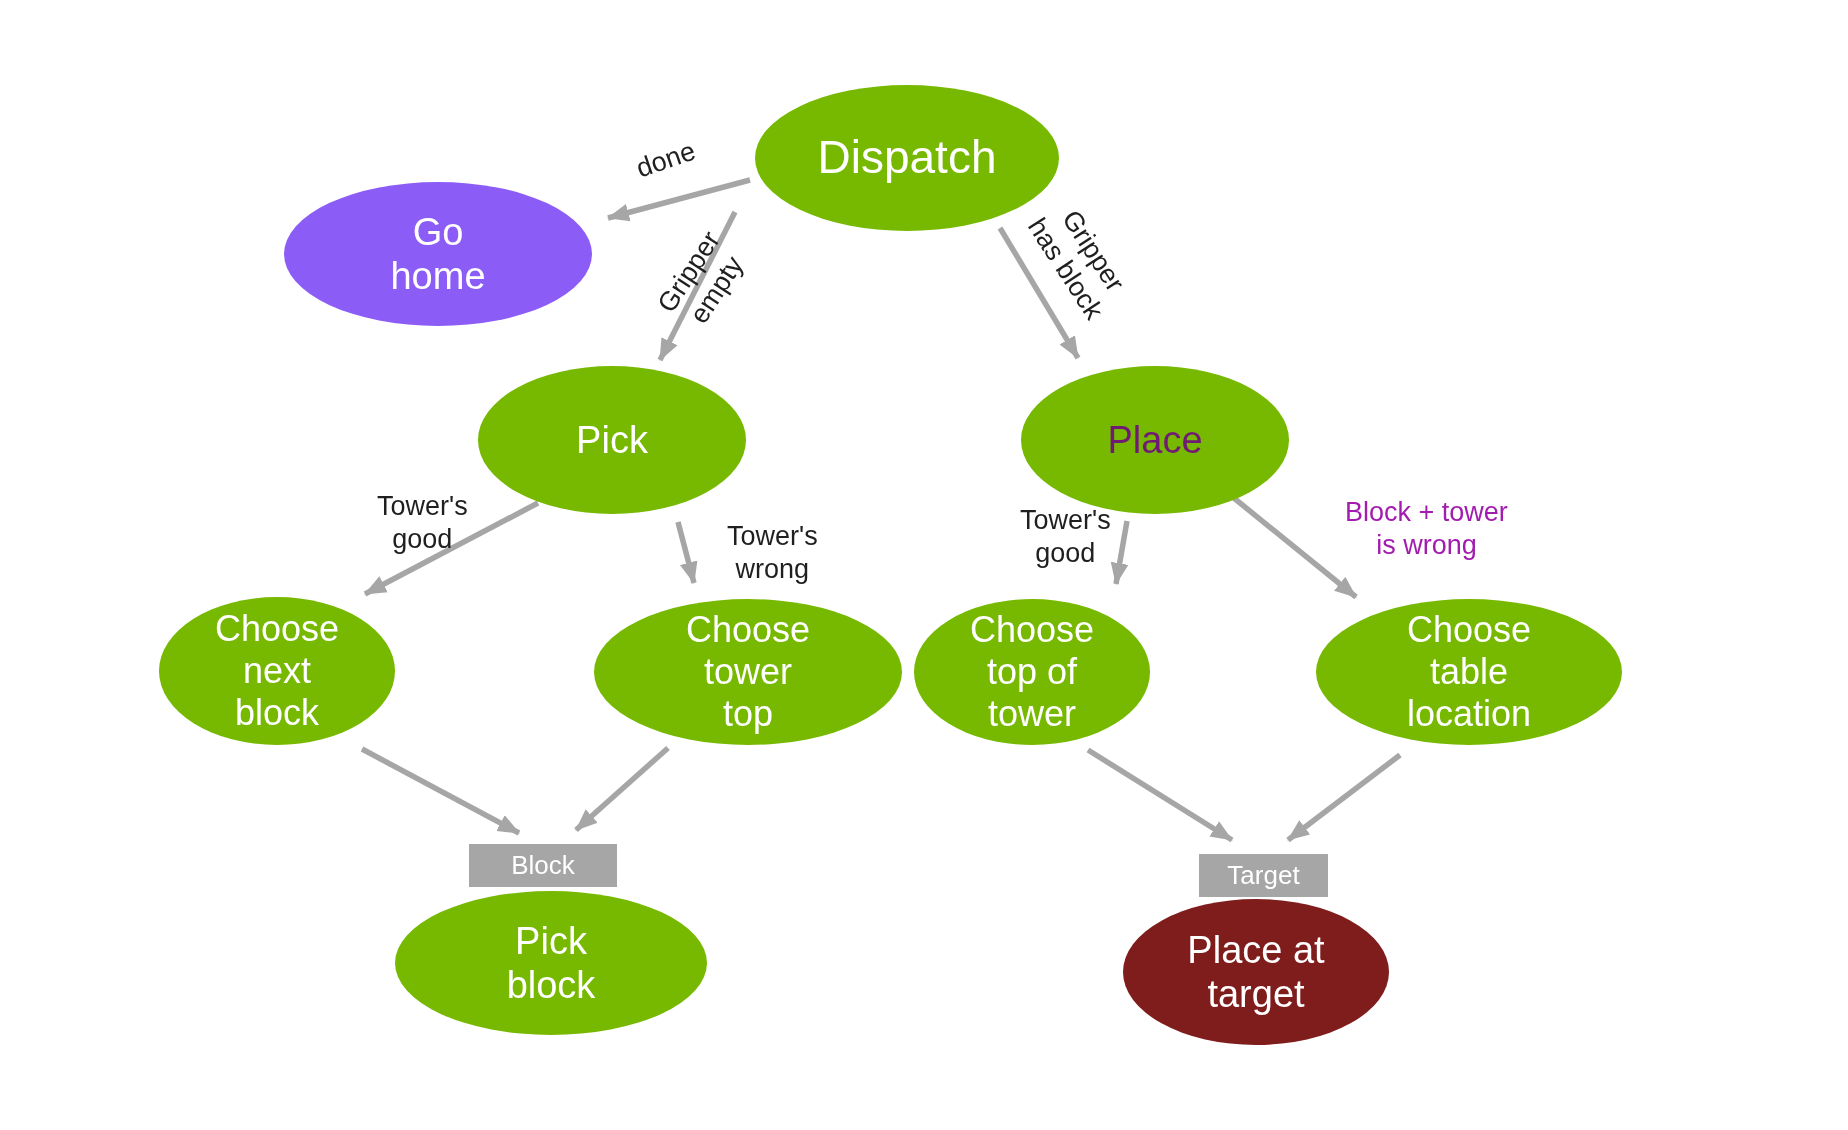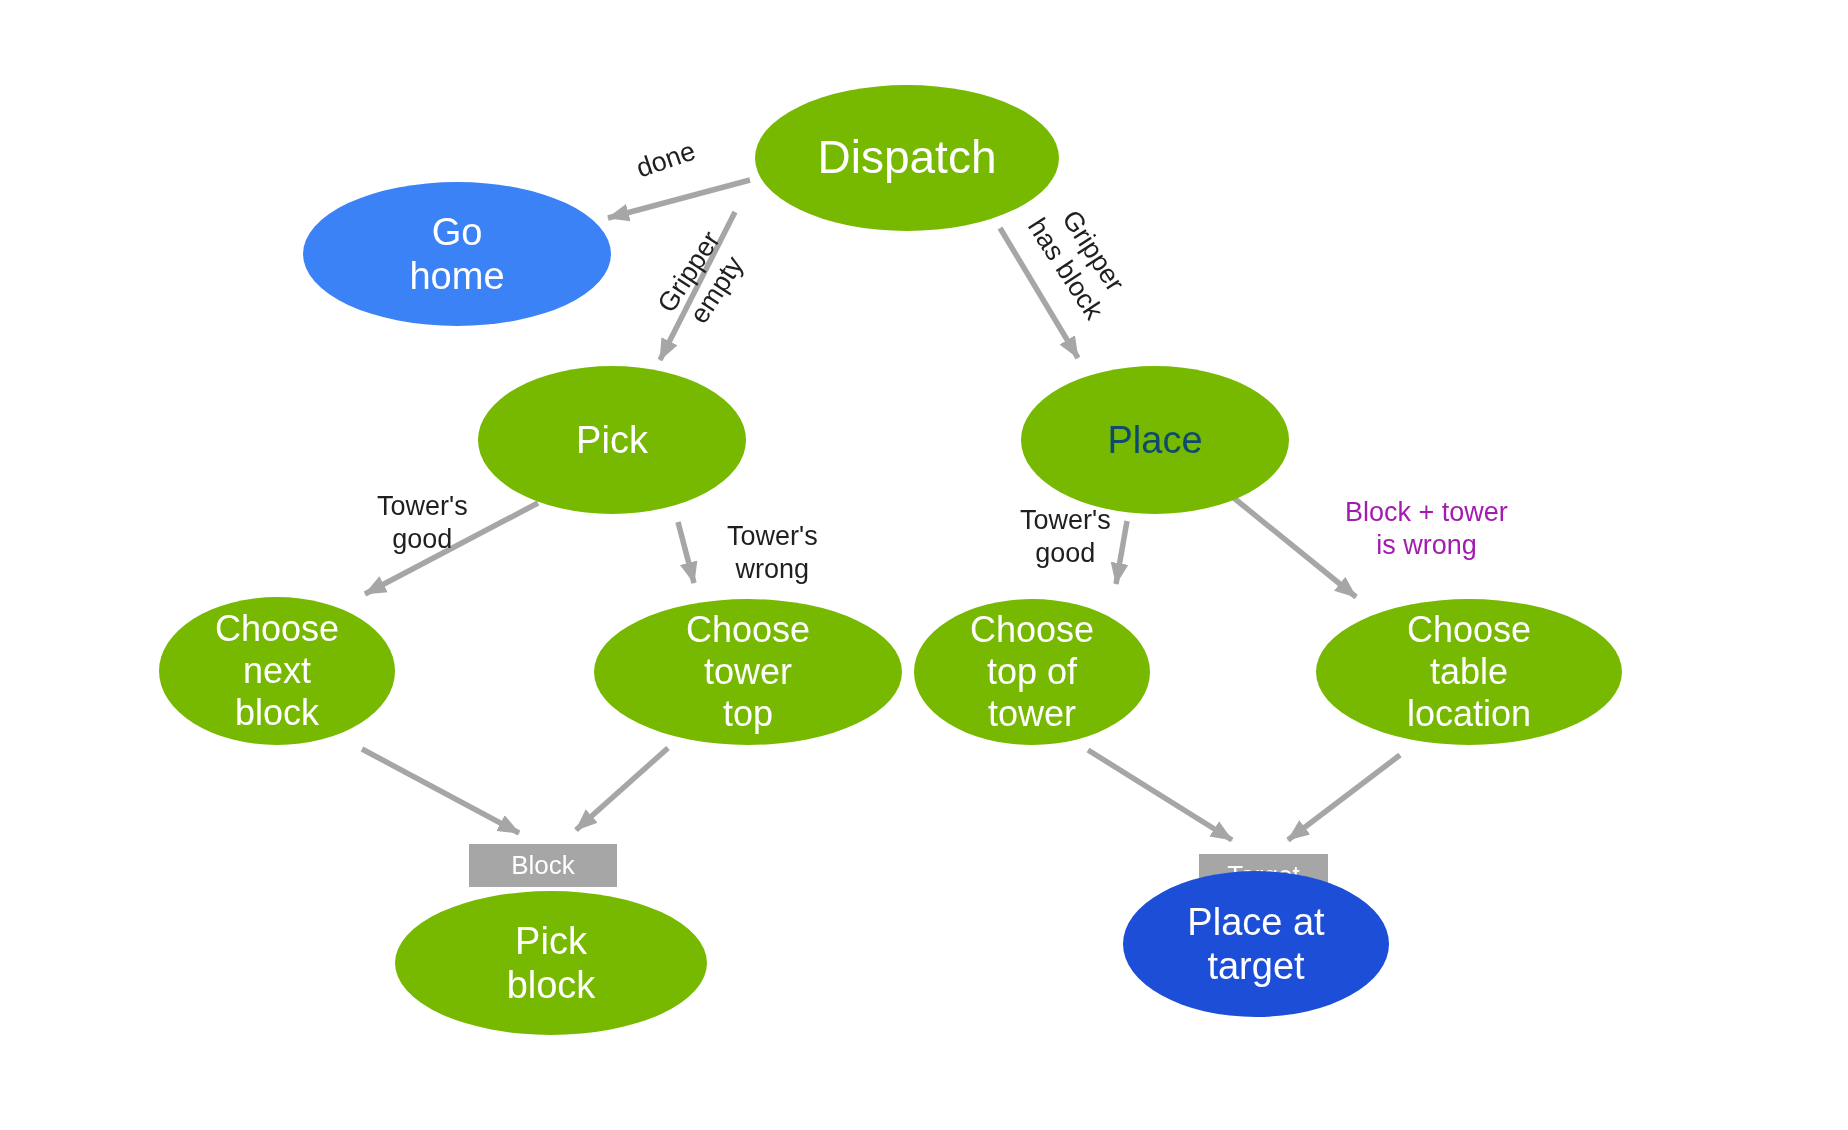--- a/index.html
+++ b/index.html
@@ -68,39 +68,39 @@
       <line x1="678" y1="522" x2="694" y2="583" stroke="#a6a6a6" stroke-width="5.5" marker-end="url(#arrowhead)"></line>
       <line x1="1127" y1="521" x2="1116" y2="584" stroke="#a6a6a6" stroke-width="5.5" marker-end="url(#arrowhead)"></line>
       <line x1="1203" y1="473" x2="1356" y2="597" stroke="#a6a6a6" stroke-width="5.5" marker-end="url(#arrowhead)"></line>
       <line x1="362" y1="749" x2="519" y2="833" stroke="#a6a6a6" stroke-width="5.5" marker-end="url(#arrowhead)"></line>
       <line x1="668" y1="748" x2="576" y2="830" stroke="#a6a6a6" stroke-width="5.5" marker-end="url(#arrowhead)"></line>
       <line x1="1088" y1="750" x2="1232" y2="840" stroke="#a6a6a6" stroke-width="5.5" marker-end="url(#arrowhead)"></line>
       <line x1="1400" y1="755" x2="1288" y2="840" stroke="#a6a6a6" stroke-width="5.5" marker-end="url(#arrowhead)"></line>
     </svg>
   <div>
       <div class="node" style="left: 755px; top: 85px; width: 304px; height: 146px; font-size: 46px; background: rgb(118, 185, 0); color: rgb(255, 255, 255);"><span>Dispatch</span></div>
-      <div class="node" style="left: 303px; top: 182px; width: 308px; height: 144px; font-size: 38px; background: #3b82f6; color: rgb(255, 255, 255); text-align: center;"><span>Go
+      <div class="node" style="left: 284px; top: 182px; width: 308px; height: 144px; font-size: 38px; background: #8b5cf6; color: rgb(255, 255, 255); text-align: center;"><span>Go
 home</span></div>
       <div class="node" style="left: 478px; top: 366px; width: 268px; height: 148px; font-size: 38px; background: rgb(118, 185, 0); color: rgb(255, 255, 255);"><span>Pick</span></div>
-      <div class="node" style="left: 1021px; top: 366px; width: 268px; height: 148px; font-size: 38px; background: rgb(118, 185, 0); color: #0c4a6e; text-align: right;"><span>Place</span></div>
+      <div class="node" style="left: 1021px; top: 366px; width: 268px; height: 148px; font-size: 38px; background: rgb(118, 185, 0); color: #701a75; text-align: right;"><span>Place</span></div>
       <div class="node" style="left: 159px; top: 597px; width: 236px; height: 148px; font-size: 36px; background: rgb(118, 185, 0); color: rgb(255, 255, 255);"><span>Choose
 next
 block</span></div>
       <div class="node" style="left: 594px; top: 599px; width: 308px; height: 146px; font-size: 36px; background: rgb(118, 185, 0); color: rgb(255, 255, 255);"><span>Choose
 tower
 top</span></div>
       <div class="node" style="left: 914px; top: 599px; width: 236px; height: 146px; font-size: 36px; background: rgb(118, 185, 0); color: rgb(255, 255, 255);"><span>Choose
 top of
 tower</span></div>
       <div class="node" style="left: 1316px; top: 599px; width: 306px; height: 146px; font-size: 36px; background: rgb(118, 185, 0); color: rgb(255, 255, 255);"><span>Choose
 table
 location</span></div>
       <div class="node" style="left: 395px; top: 891px; width: 312px; height: 144px; font-size: 38px; background: rgb(118, 185, 0); color: rgb(255, 255, 255);"><span>Pick
 block</span></div>
-      <div class="node" style="left: 1123px; top: 871px; width: 266px; height: 146px; font-size: 38px; background: #1d4ed8; color: rgb(255, 255, 255);"><span>Place at
+      <div class="node" style="left: 1123px; top: 899px; width: 266px; height: 146px; font-size: 38px; background: #7f1d1d; color: rgb(255, 255, 255);"><span>Place at
 target</span></div>
       <div class="connector" style="left: 469px; top: 844px; width: 148px; height: 43px; font-size: 26px; background: rgb(166, 166, 166); color: rgb(255, 255, 255);">
         <span>Block</span>
       </div>
       <div class="connector" style="left: 1199px; top: 854px; width: 129px; height: 43px; font-size: 26px; background: rgb(166, 166, 166); color: rgb(255, 255, 255);">
         <span>Target</span>
       </div>
     </div>
   <div>
       <div class="edge-label center" style="left: 666px; top: 160px; font-size: 27px; color: rgb(31, 31, 31); transform: translate(-50%, -50%) rotate(-19deg);">done</div>

